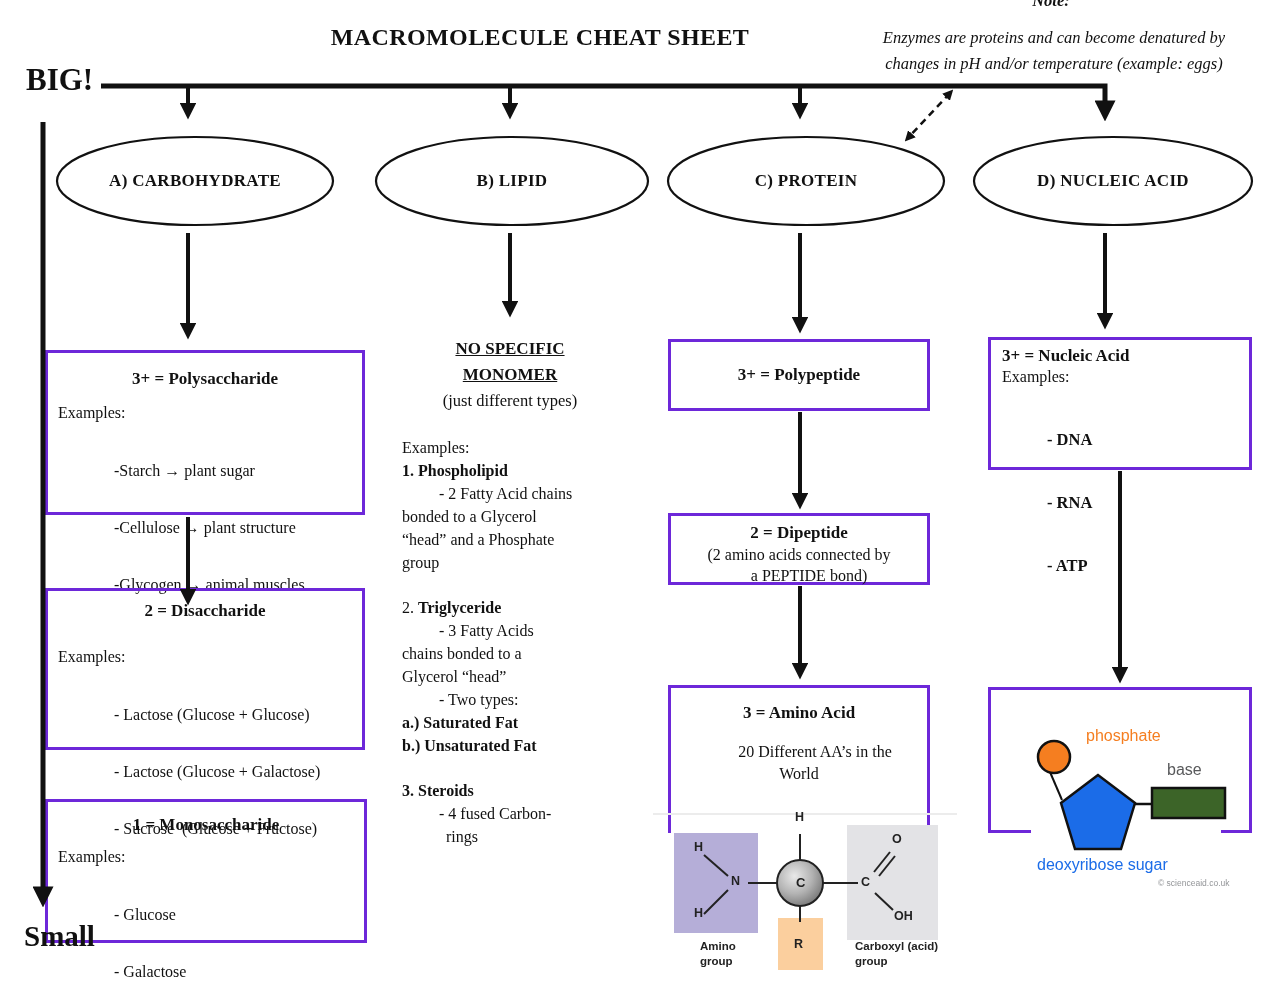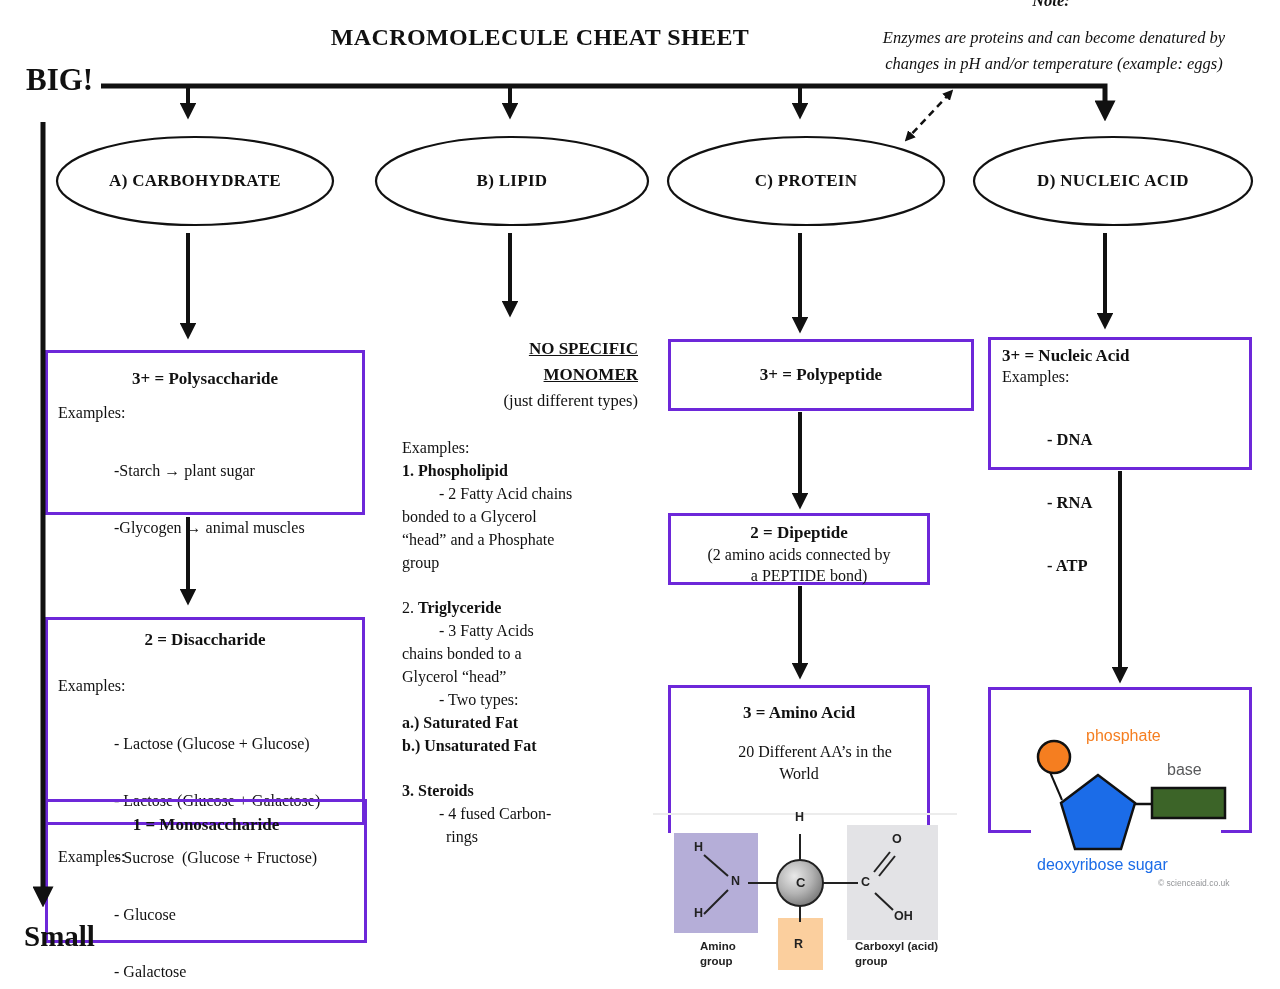--- a/index.html
+++ b/index.html
@@ -55,45 +55,46 @@
   <div class="abs ellipse-label ctr" style="left:55px;top:171px;width:280px;">A) CARBOHYDRATE</div>
   <div class="abs ellipse-label ctr" style="left:372px;top:171px;width:280px;">B) LIPID</div>
   <div class="abs ellipse-label ctr" style="left:666px;top:171px;width:280px;">C) PROTEIN</div>
   <div class="abs ellipse-label ctr" style="left:973px;top:171px;width:280px;">D) NUCLEIC ACID</div>
 
   <div class="box" style="left:45px;top:350px;width:320px;height:165px;">
     <div class="box-title" style="margin-top:16px;">3+ = Polysaccharide</div>
     <div class="ex-label" style="margin:15px 0 2px 10px;">Examples:</div>
     <div class="items" style="margin-left:66px;">
       <div>-Starch → plant sugar</div>
+      <div>-Cellulose → plant structure</div>
       <div>-Glycogen → animal muscles</div>
     </div>
   </div>
 
-  <div class="box" style="left:45px;top:617px;width:320px;height:208px;">
+  <div class="box" style="left:45px;top:588px;width:320px;height:162px;">
     <div class="box-title" style="margin-top:10px;">2 = Disaccharide</div>
     <div class="ex-label" style="margin:27px 0 2px 10px;">Examples:</div>
     <div class="items" style="margin-left:66px;">
       <div>- Lactose (Glucose + Glucose)</div>
       <div>- Lactose (Glucose + Galactose)</div>
       <div>- Sucrose  (Glucose + Fructose)</div>
     </div>
   </div>
 
   <div class="box" style="left:45px;top:799px;width:322px;height:144px;">
     <div class="box-title" style="margin-top:13px;">1 = Monosaccharide</div>
     <div class="ex-label" style="margin:13px 0 2px 10px;">Examples:</div>
     <div class="items" style="margin-left:66px;">
       <div>- Glucose</div>
       <div>- Galactose</div>
       
     </div>
   </div>
 
-  <div class="abs txt ctr" style="left:414px;top:336px;width:224px;text-align:right;">
+  <div class="abs txt ctr" style="left:398px;top:336px;width:224px;">
     <div class="lipid-head u">NO SPECIFIC</div>
     <div class="lipid-head u">MONOMER</div>
     <div class="lipid-sub">(just different types)</div>
   </div>
 
   <div class="abs txt" style="left:402px;top:436px;width:225px;">
     <div class="body-line">Examples:</div>
     <div class="body-line"><span class="b">1.</span> <span class="b">Phospholipid</span></div>
     <div class="body-line ind">- 2 Fatty Acid chains</div>
     <div class="body-line">bonded to a Glycerol</div>
@@ -106,21 +107,21 @@
     <div class="body-line">Glycerol “head”</div>
     <div class="body-line ind">- Two types:</div>
     <div class="body-line b">a.) Saturated Fat</div>
     <div class="body-line b">b.) Unsaturated Fat</div>
     <div class="gap"></div>
     <div class="body-line"><span class="b">3.</span> <span class="b">Steroids</span></div>
     <div class="body-line ind">- 4 fused Carbon-</div>
     <div class="body-line ind2">rings</div>
   </div>
 
-  <div class="box" style="left:668px;top:339px;width:306px;height:72px;display:flex;align-items:center;justify-content:center;">
+  <div class="box" style="left:668px;top:339px;width:262px;height:72px;display:flex;align-items:center;justify-content:center;">
     <div class="box-title">3+ = Polypeptide</div>
   </div>
 
   <div class="box ctr" style="left:668px;top:513px;width:262px;height:72px;">
     <div class="box-title" style="margin-top:6px;line-height:22px;">2 = Dipeptide</div>
     <div style="font-size:16px;line-height:21px;">(2 amino acids connected by</div>
     <div style="font-size:16px;line-height:21px;margin-left:20px;">a PEPTIDE bond)</div>
   </div>
 
   <div class="box ctr" style="left:668px;top:685px;width:262px;height:148px;border-bottom:none;">

